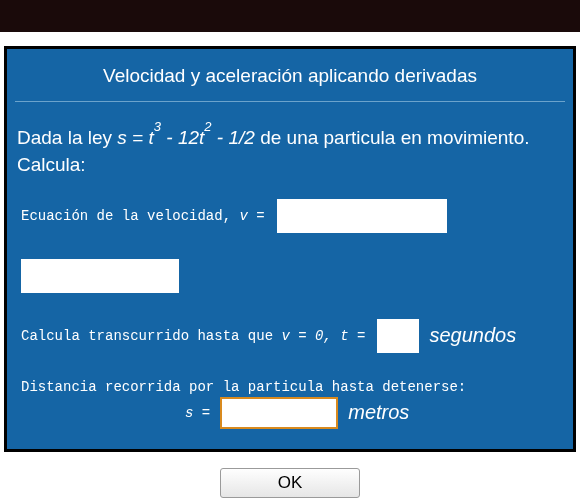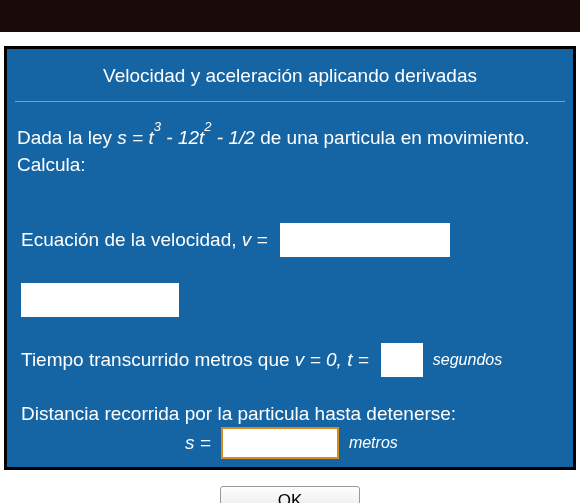--- a/index.html
+++ b/index.html
@@ -12,66 +12,67 @@
     }
     .topbar {
       background: #1a0a0a;
       height: 32px;
       width: 100%;
     }
     .panel {
       margin: 14px 4px 0 4px;
       border: 3px solid #000000;
       background: #1565a5;
-      padding: 16px 8px 2px 8px;
+      padding: 16px 8px 14px 8px;
       color: #ffffff;
     }
     .panel-title {
       text-align: center;
       font-size: 19px;
       font-weight: 400;
       padding-bottom: 14px;
       border-bottom: 1px solid #6ba3cc;
       margin-bottom: 22px;
     }
     .problem-statement {
       font-size: 19px;
       line-height: 1.4;
-      margin-bottom: 44px;
+      margin-bottom: 20px;
       padding: 0 2px;
     }
     .problem-statement .italic { font-style: italic; }
     .problem-statement sup { font-size: 13px; position: relative; top: -6px; }
     .row {
       display: flex;
       align-items: center;
       margin-bottom: 26px;
       padding: 0 6px;
     }
     .row-label {
-      font-size: 19px;
+      font-size: 14px;
       margin-right: 12px;
       white-space: nowrap;
+      font-family: Liberation Mono, monospace;
     }
     .row-label .italic { font-style: italic; }
     .input-box {
       background: #ffffff;
       border: none;
       height: 34px;
       font-size: 18px;
       padding: 4px 6px;
       color: #000000;
       outline: none;
     }
     .input-box.large { width: 170px; }
     .input-box.large2 { width: 158px; }
     .input-box.small { width: 42px; }
     .unit {
       font-style: italic;
-      font-size: 16px;
+      font-size: 20px;
       margin-left: 10px;
     }
     .row.distance-label-row {
       margin-bottom: 2px;
     }
     .row.s-row {
       justify-content: flex-start;
       padding-left: 170px;
       margin-bottom: 6px;
       align-items: center;
@@ -115,21 +116,21 @@
     </span>
     <input class="input-box large" value="" style="">
   </div>
 
   <div class="row">
     <input class="input-box large2" value="" style="">
   </div>
 
   <div class="row">
     <span class="row-label">
-      <span>Tiempo transcurrido metros que </span><span class="italic">v = 0,  t = </span>
+      <span>Calcula transcurrido hasta que </span><span class="italic">v = 0,  t = </span>
     </span>
     <input class="input-box small" value="" style="">
     <span class="unit">segundos</span>
   </div>
 
   <div class="row distance-label-row">
     <span class="row-label">Distancia recorrida por la particula hasta detenerse:</span>
   </div>
 
   <div class="row s-row">

